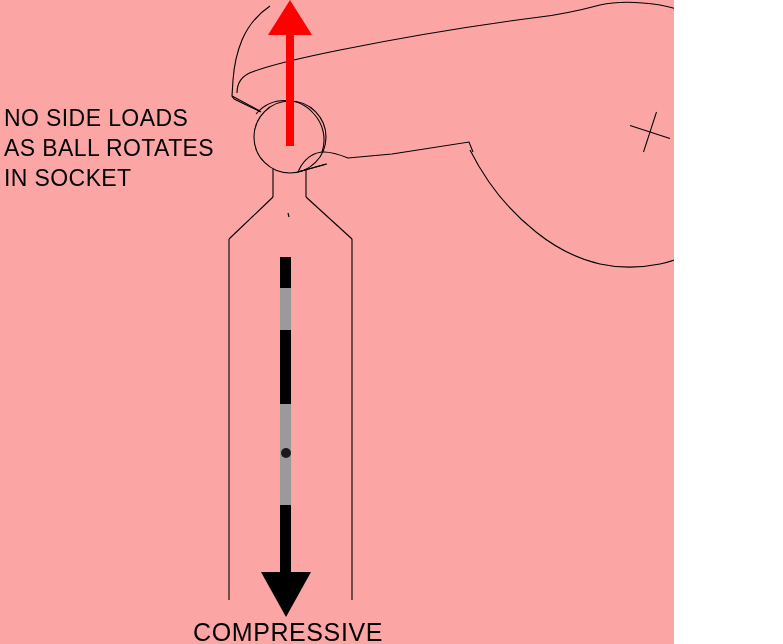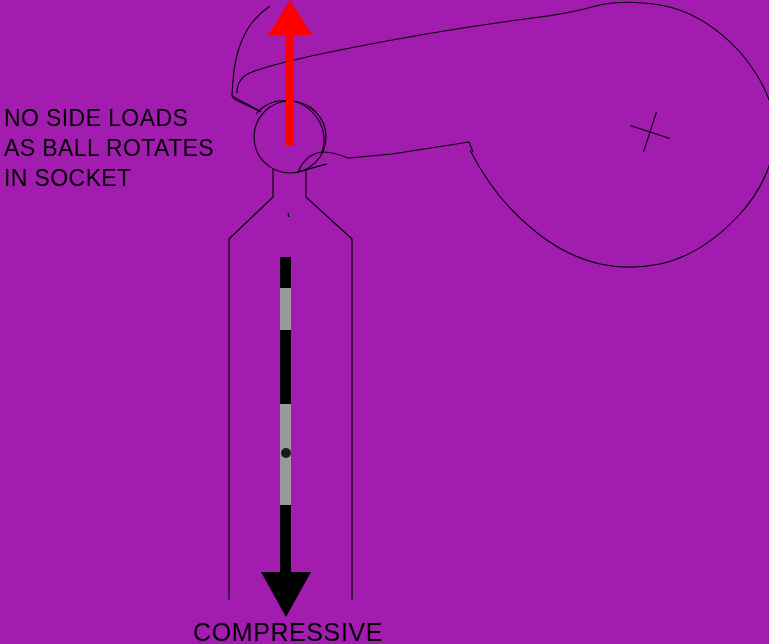--- a/index.html
+++ b/index.html
@@ -5,23 +5,23 @@
   html, body {
     margin: 0;
     padding: 0;
     background: #ffffff;
   }
   body {
     font-family: "Liberation Sans", sans-serif;
   }
   #diagram-root {
     position: relative;
-    width: 769px;
+    width: 674px;
     height: 644px;
-    background: #a21caf;
+    background: #fca5a5;
     overflow: hidden;
   }
   #diagram-svg {
     position: absolute;
     top: 0;
     left: 0;
     width: 783px;
     height: 644px;
     display: block;
   }

